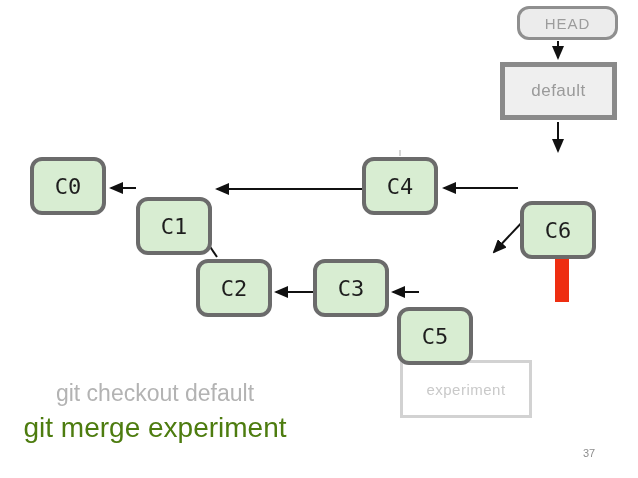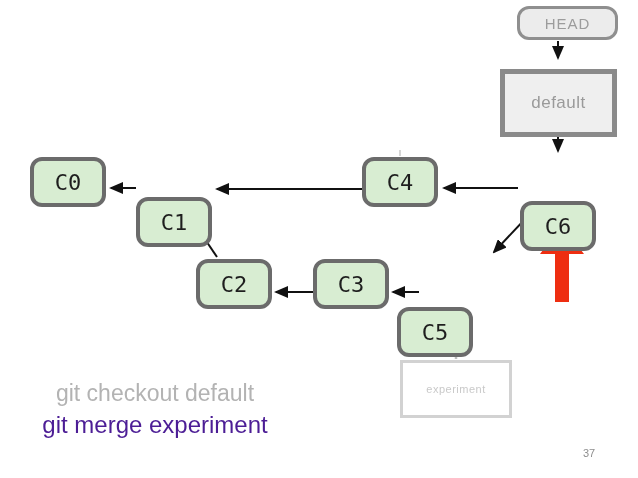--- a/index.html
+++ b/index.html
@@ -7,21 +7,21 @@
     position:relative;
     width:638px; height:478px;
     background:#ffffff;
     overflow:hidden;
     font-family:"Liberation Sans", sans-serif;
   }
   #edges { position:absolute; left:0; top:0; width:638px; height:478px; }
 
   .commit {
     position:absolute;
-    width:76px; height:50px;
+    width:76px; height:58px;
     box-sizing:border-box;
     background:#d8edd2;
     border:4.5px solid #6b6b6b;
     border-radius:12px;
     display:flex; align-items:center; justify-content:center;
     font-family:"DejaVu Sans Mono", monospace;
     font-size:22px; color:#1e1e1e;
   }
   .commit.c0 { left:30px;  top:157px; }
   .commit.c1 { left:136px; top:157px;margin-top:40px; }
@@ -33,39 +33,39 @@
 
   .head-box {
     position:absolute; left:517px; top:6px;
     width:101px; height:34px; box-sizing:border-box;
     background:#ececec; border:3px solid #8f8f8f; border-radius:12px;
     display:flex; align-items:center; justify-content:center;
     font-size:15px; color:#9c9c9c; letter-spacing:1px;
   }
   .branch-box {
     position:absolute; left:500px; top:62px;
-    width:117px; height:68px; box-sizing:border-box;
+    width:117px; height:58px; box-sizing:border-box;
     background:#efefef; border:5px solid #8a8a8a;
     display:flex; align-items:center; justify-content:center;
-    font-size:17px; color:#9a9a9a; letter-spacing:0.5px;margin-top:7px;
+    font-size:17px; color:#9a9a9a; letter-spacing:0.5px;
   }
   .experiment-box {
     position:absolute; left:400px; top:360px;
-    width:112px; height:58px; box-sizing:border-box;
+    width:132px; height:58px; box-sizing:border-box;
     background:#ffffff; border:3px solid #d2d2d2;
     display:flex; align-items:center; justify-content:center;
-    font-size:11px; color:#c9c9c9; letter-spacing:0.5px;
+    font-size:15px; color:#c9c9c9; letter-spacing:0.5px;
   }
 
   .commands {
     position:absolute; left:10px; top:380px; width:290px;
     text-align:center; line-height:1.2;
   }
   .cmd-prev { font-size:23px; color:#b3b3b3; margin-bottom:3px; }
-  .cmd-curr { font-size:24px; color:#4c1d95; }
+  .cmd-curr { font-size:28px; color:#4d7c0f; }
 
   .page-num {
     position:absolute; left:583px; top:447px;
     font-size:11px; color:#8e8e8e;
   }
 </style>
 </head>
 <body>
 
 <div id="slide">

